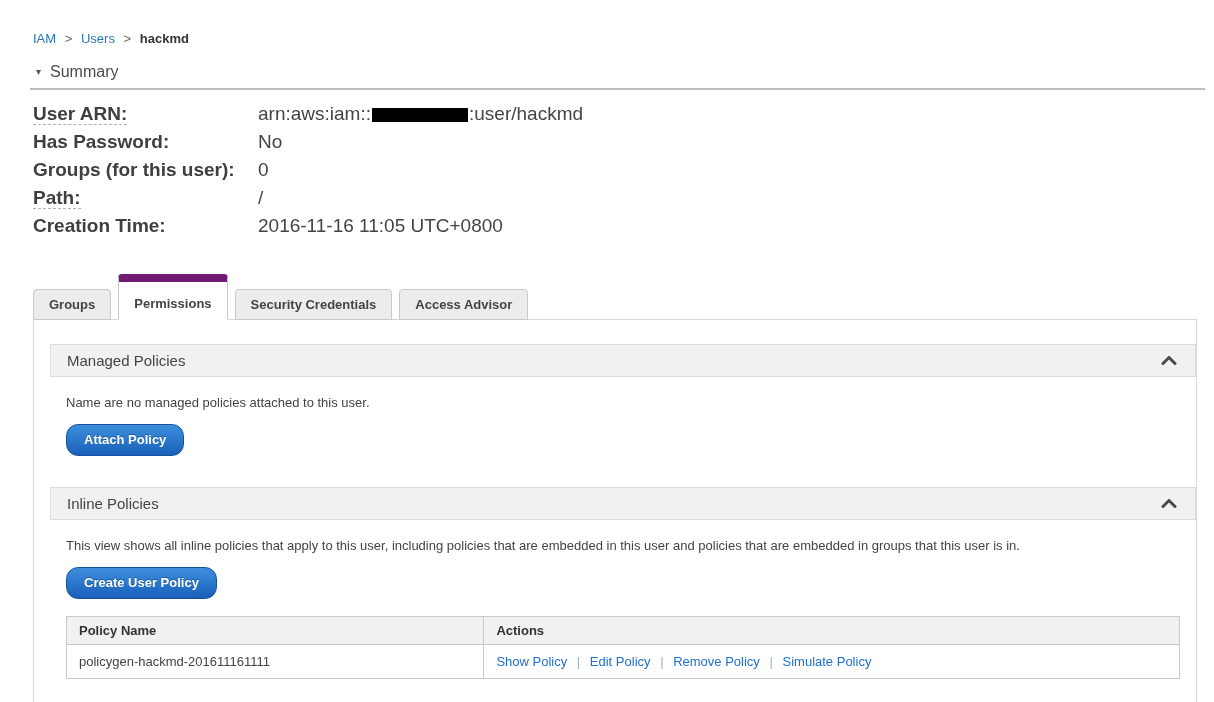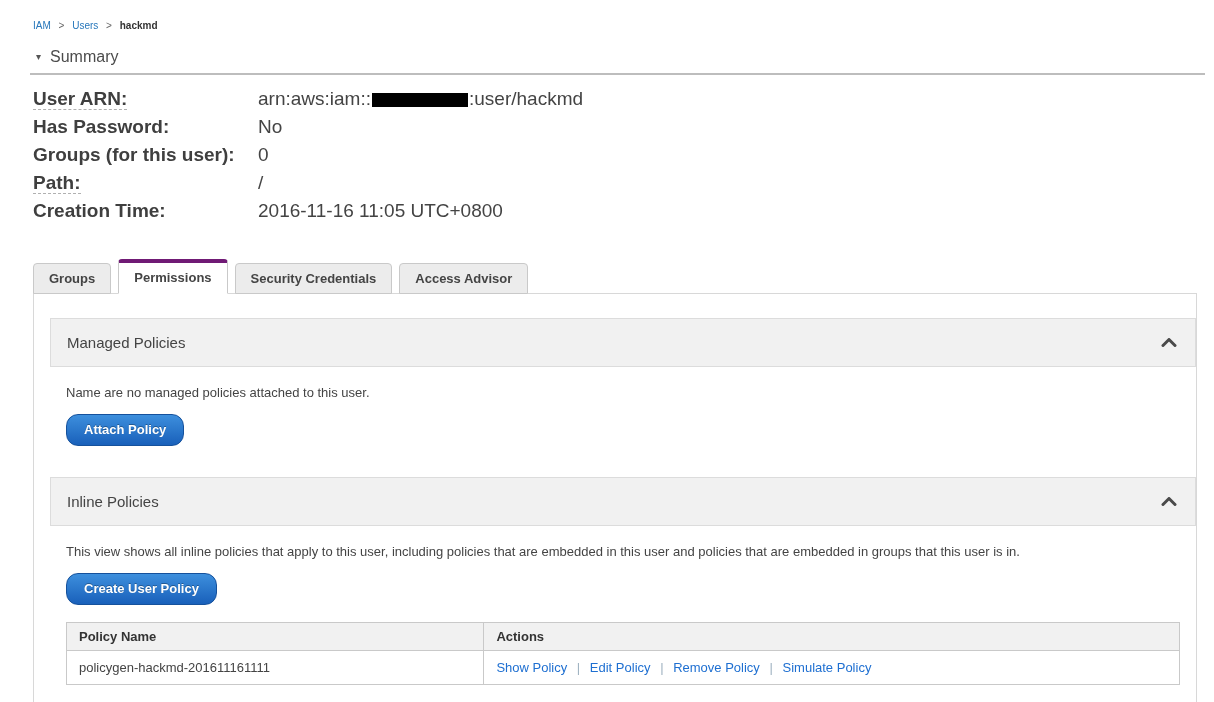--- a/index.html
+++ b/index.html
@@ -6,21 +6,21 @@
   html, body {
     margin: 0; padding: 0;
     width: 1214px; height: 702px;
     background: #fff;
     font-family: "Liberation Sans", sans-serif;
     color: #444;
     overflow: hidden;
   }
 
   
-  .breadcrumb { margin: 20px 0 0 33px; font-size: 10px; color: #555; }
+  .breadcrumb { margin: 31px 0 0 33px; font-size: 13px; color: #555; }
   .breadcrumb a { color: #2777bb; text-decoration: none; cursor: pointer; }
   .breadcrumb .sep { color: #666; margin: 0 5px; }
   .breadcrumb .current { font-weight: bold; color: #333; }
 
   
   .summary-head { margin: 17px 0 0 36px; font-size: 16px; color: #4c4c4c; cursor: pointer; display: inline-block; }
   .summary-head .caret { font-size: 10px; color: #555; margin-right: 9px; vertical-align: 2px; }
   .summary-rule { border: none; border-top: 2px solid #bdbdbd; margin: 7px 0 0 30px; width: 1175px; }
 
   
@@ -41,41 +41,41 @@
     border: 1px solid #c9c9c9;
     border-radius: 4px 4px 0 0;
     padding: 7px 15px;
     font-size: 13px; font-weight: bold; color: #444;
     margin-right: 7px;
     position: relative; z-index: 2; margin-bottom: -1px;
     cursor: pointer;
   }
   .tab.active {
     background: #fff;
-    border-top: 4px solid #701a75;
+    border-top: 8px solid #701a75;
     border-bottom: 1px solid #fff;
-    padding-top: 7px; padding-bottom: 8px;
+    padding-top: 14px; padding-bottom: 8px;
   }
 
   
   .panel {
     margin-left: 33px;
     width: 1164px;
     min-height: 394px;
     background: #fff;
     border: 1px solid #d8d8d8;
     padding: 24px 0 20px 16px;
   }
 
   
   .section { margin-bottom: 8px; }
   .section-header {
     background: #f1f1f1;
     border: 1px solid #dcdcdc;
-    height: 49px;
+    height: 33px;
     padding: 0 18px 0 16px;
     display: flex; align-items: center; justify-content: space-between;
     cursor: pointer;
   }
   .section-title { font-size: 15px; color: #444; }
   .chev { display: inline-flex; cursor: pointer; }
 
   .section-body { padding: 16px 16px 23px 16px; font-size: 13px; color: #444; }
   .section-body p { margin: 2px 0 0 0; }
 

